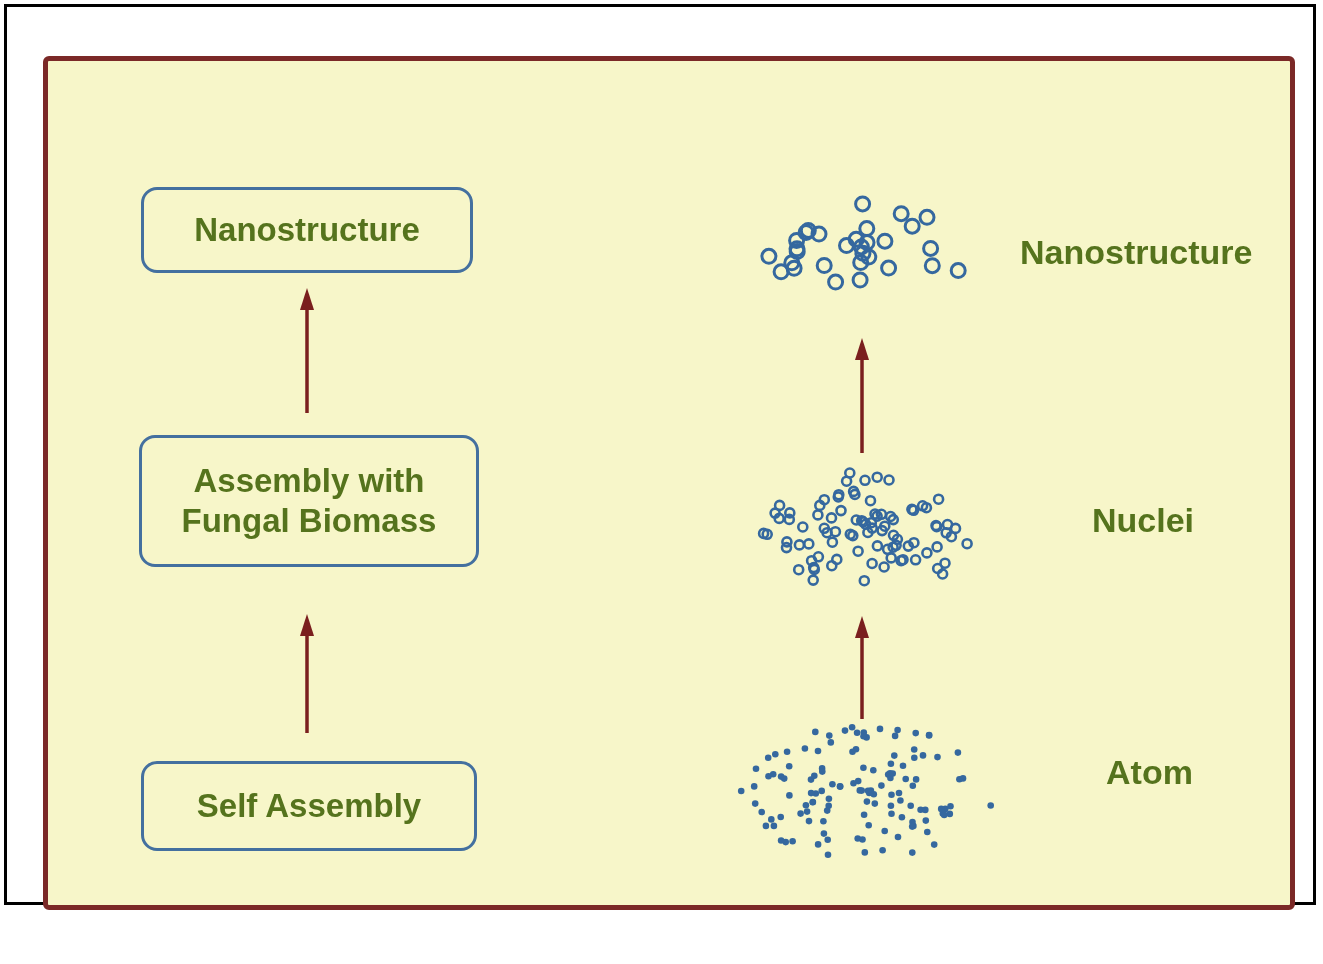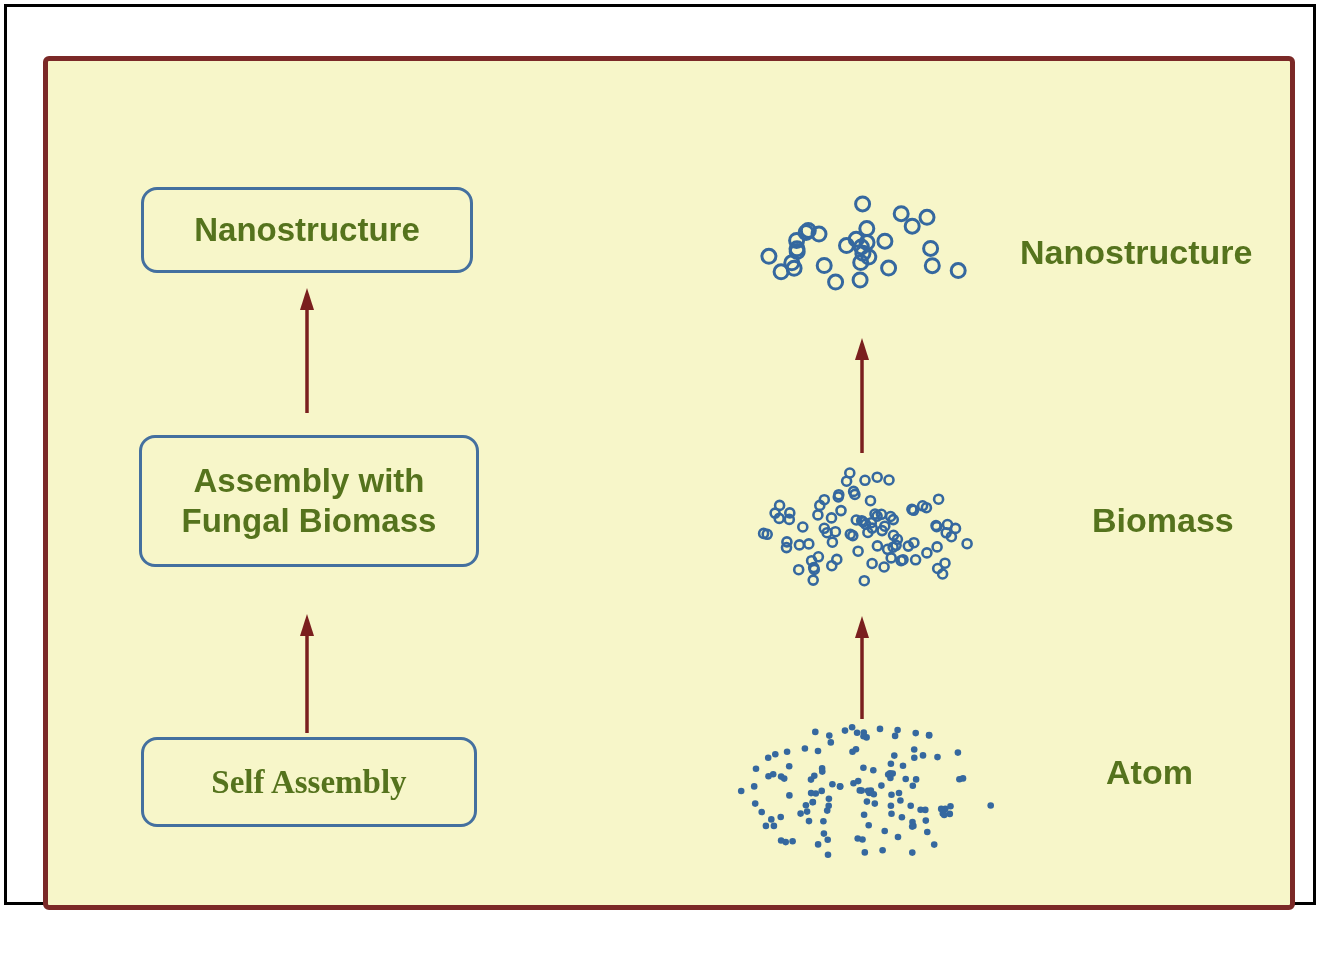--- a/index.html
+++ b/index.html
@@ -24,21 +24,21 @@
     border-radius:16px;
     background:var(--bg,#f7f6c9);
     display:flex;align-items:center;justify-content:center;
     text-align:center;
     color:var(--label,#55731d);
     font-weight:bold;font-size:33px;line-height:1.22;
     padding:0 14px;box-sizing:border-box;
   }
   .box-nano{left:93px;top:126px;width:332px;height:86px;}
   .box-assembly{left:91px;top:374px;width:340px;height:132px;}
-  .box-self{left:93px;top:676px;width:336px;height:90px;font-family:Liberation Serif, serif;}
+  .box-self{left:93px;top:700px;width:336px;height:90px;}
   .arrow{position:absolute;color:var(--arrow,#7a1f1e);}
   .arrow-left-1{left:246px;top:226px;}
   .arrow-left-2{left:246px;top:552px;}
   .arrow-right-1{left:801px;top:276px;}
   .arrow-right-2{left:801px;top:554px;}
   .cluster{position:absolute;}
   .cluster svg{display:block;}
   .cluster-nano{left:696px;top:131px;width:250px;height:118px;}
   .cluster-nuclei{left:696px;top:394px;width:255px;height:142px;}
   .cluster-atom{left:686px;top:661px;width:265px;height:142px;}
@@ -204,21 +204,21 @@
           <circle cx="153.4" cy="84.3" r="4.5" fill="none" stroke="#35689f" stroke-width="2.6"></circle>
           <circle cx="31.1" cy="58.1" r="4.5" fill="none" stroke="#35689f" stroke-width="2.6"></circle>
           <circle cx="202.2" cy="77.8" r="4.5" fill="none" stroke="#35689f" stroke-width="2.6"></circle>
           <circle cx="91.4" cy="76.7" r="4.5" fill="none" stroke="#35689f" stroke-width="2.6"></circle>
           <circle cx="121.6" cy="69.2" r="4.5" fill="none" stroke="#35689f" stroke-width="2.6"></circle>
           <circle cx="55.4" cy="89.9" r="4.5" fill="none" stroke="#35689f" stroke-width="2.6"></circle>
           <circle cx="45.8" cy="57.9" r="4.5" fill="none" stroke="#35689f" stroke-width="2.6"></circle>
           <circle cx="152.1" cy="90.3" r="4.5" fill="none" stroke="#35689f" stroke-width="2.6"></circle>
         </svg>
       </div>
-    <div class="stage-label label-nuclei">Biomass</div>
+    <div class="stage-label label-nuclei">Nuclei</div>
 
     <svg class="arrow arrow-right-2" width="26" height="104" viewBox="0 0 26 104">
       <line x1="13" y1="104" x2="13" y2="16" stroke="currentColor" stroke-width="3.5"></line>
       <polygon points="13,1 6,23 20,23" fill="currentColor"></polygon>
     </svg>
 
     <div class="cluster cluster-atom">
         <svg width="265" height="142">
           <circle cx="34.5" cy="54.2" r="3.3" fill="#35689f"></circle>
           <circle cx="127.7" cy="68.6" r="3.3" fill="#35689f"></circle>

